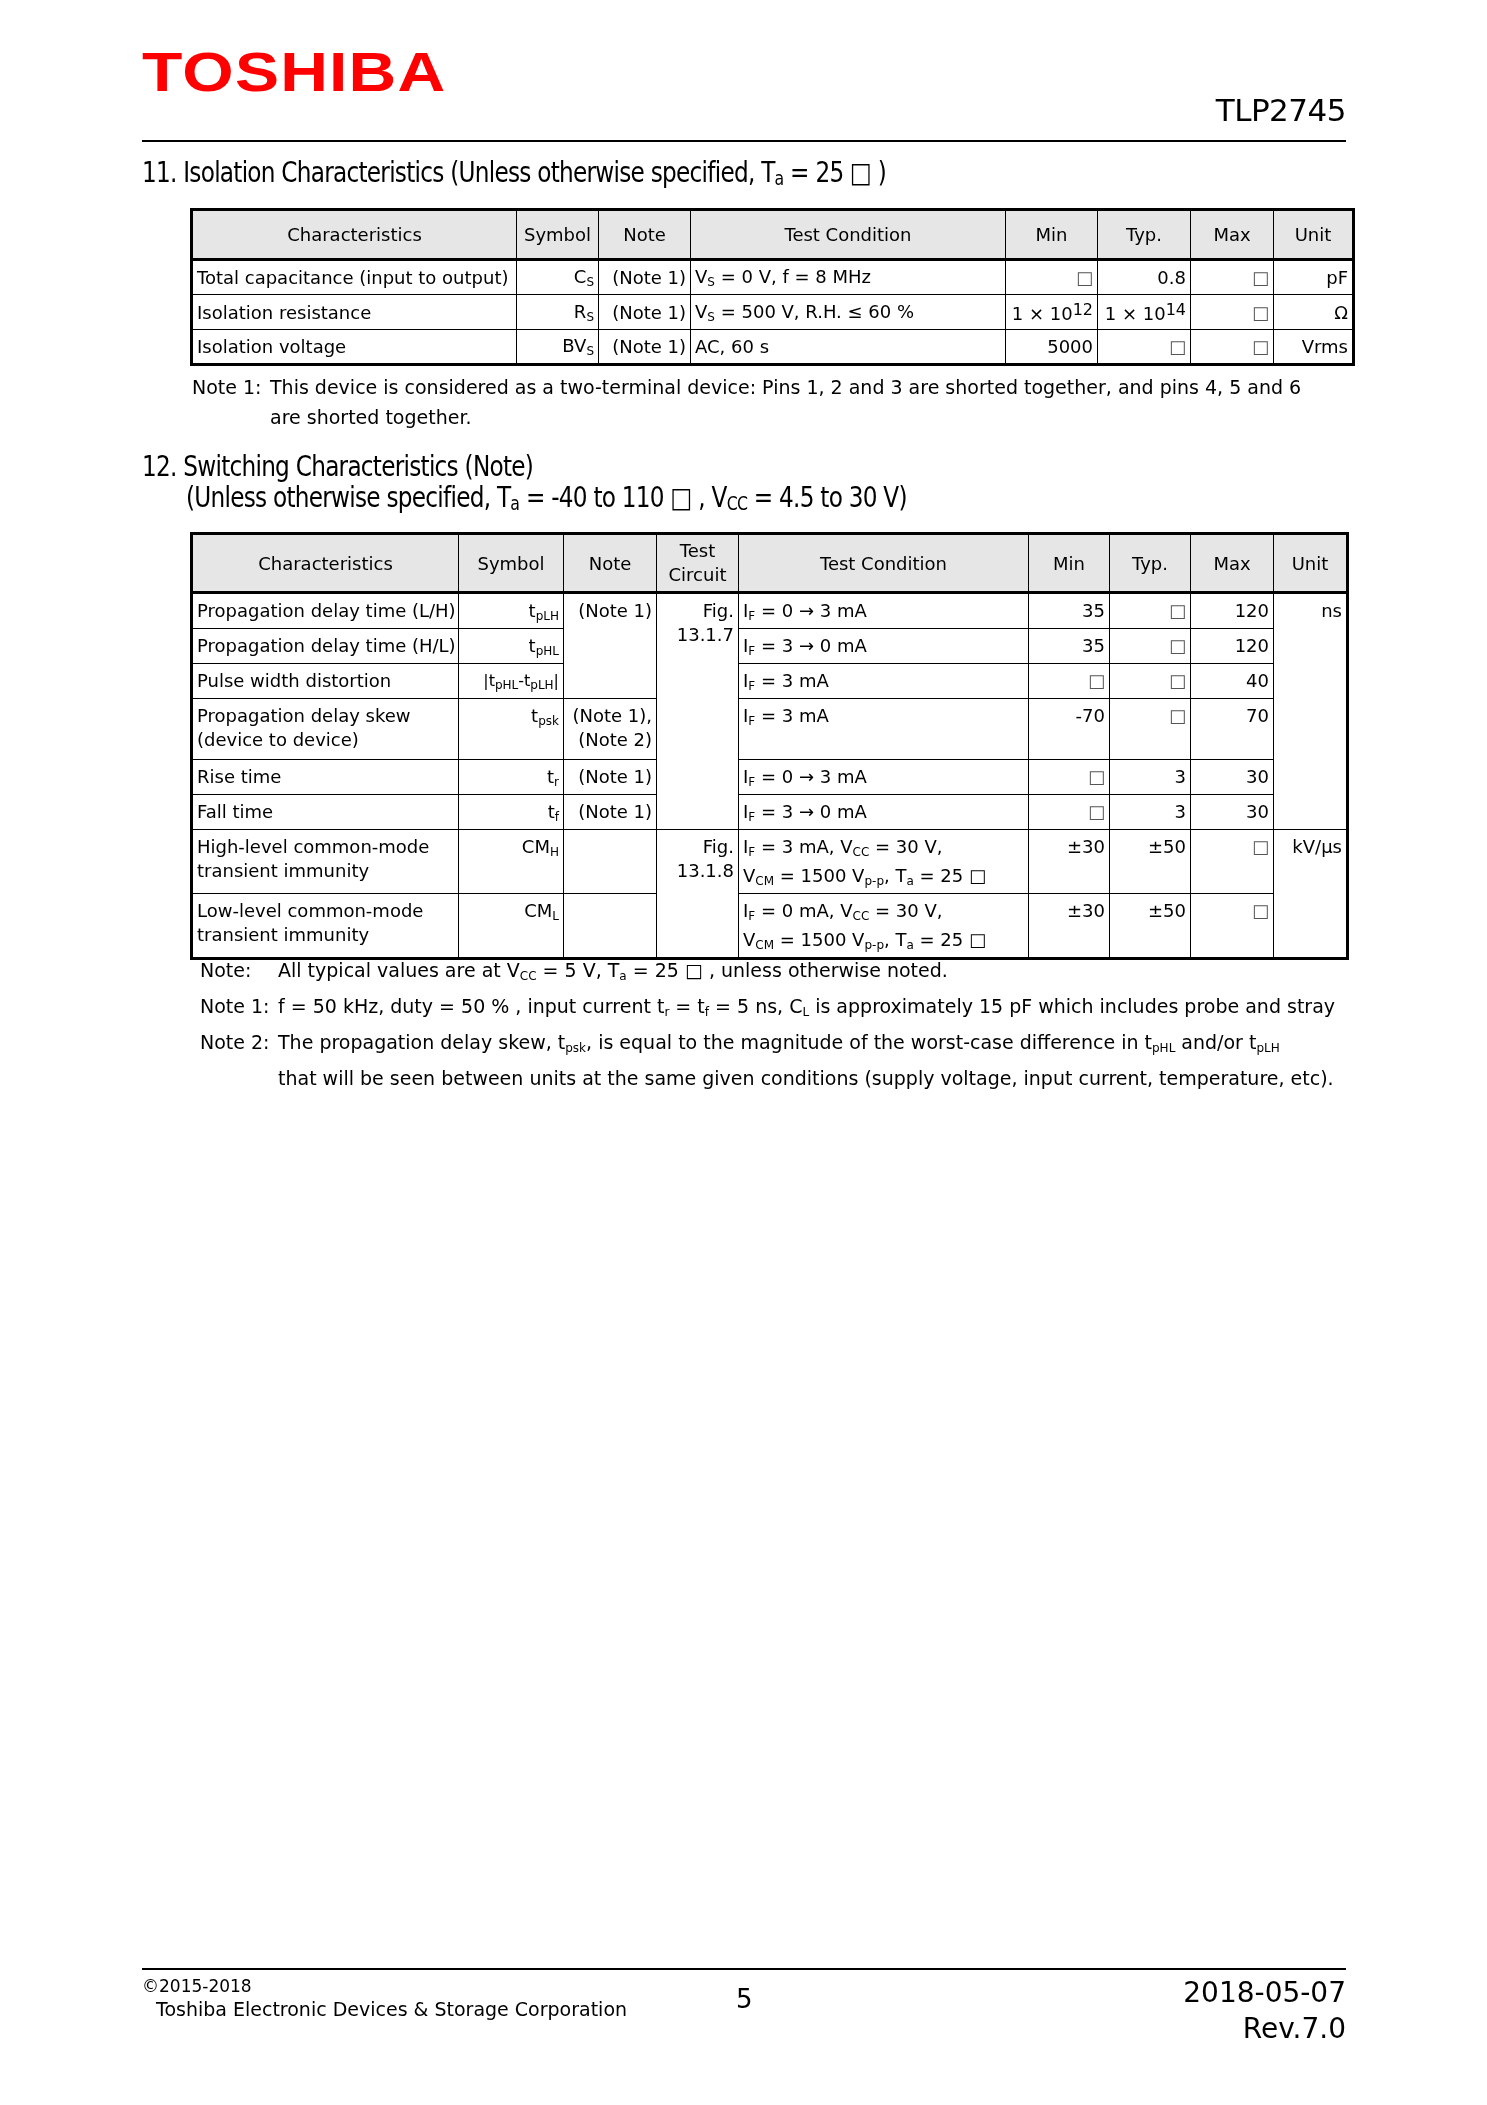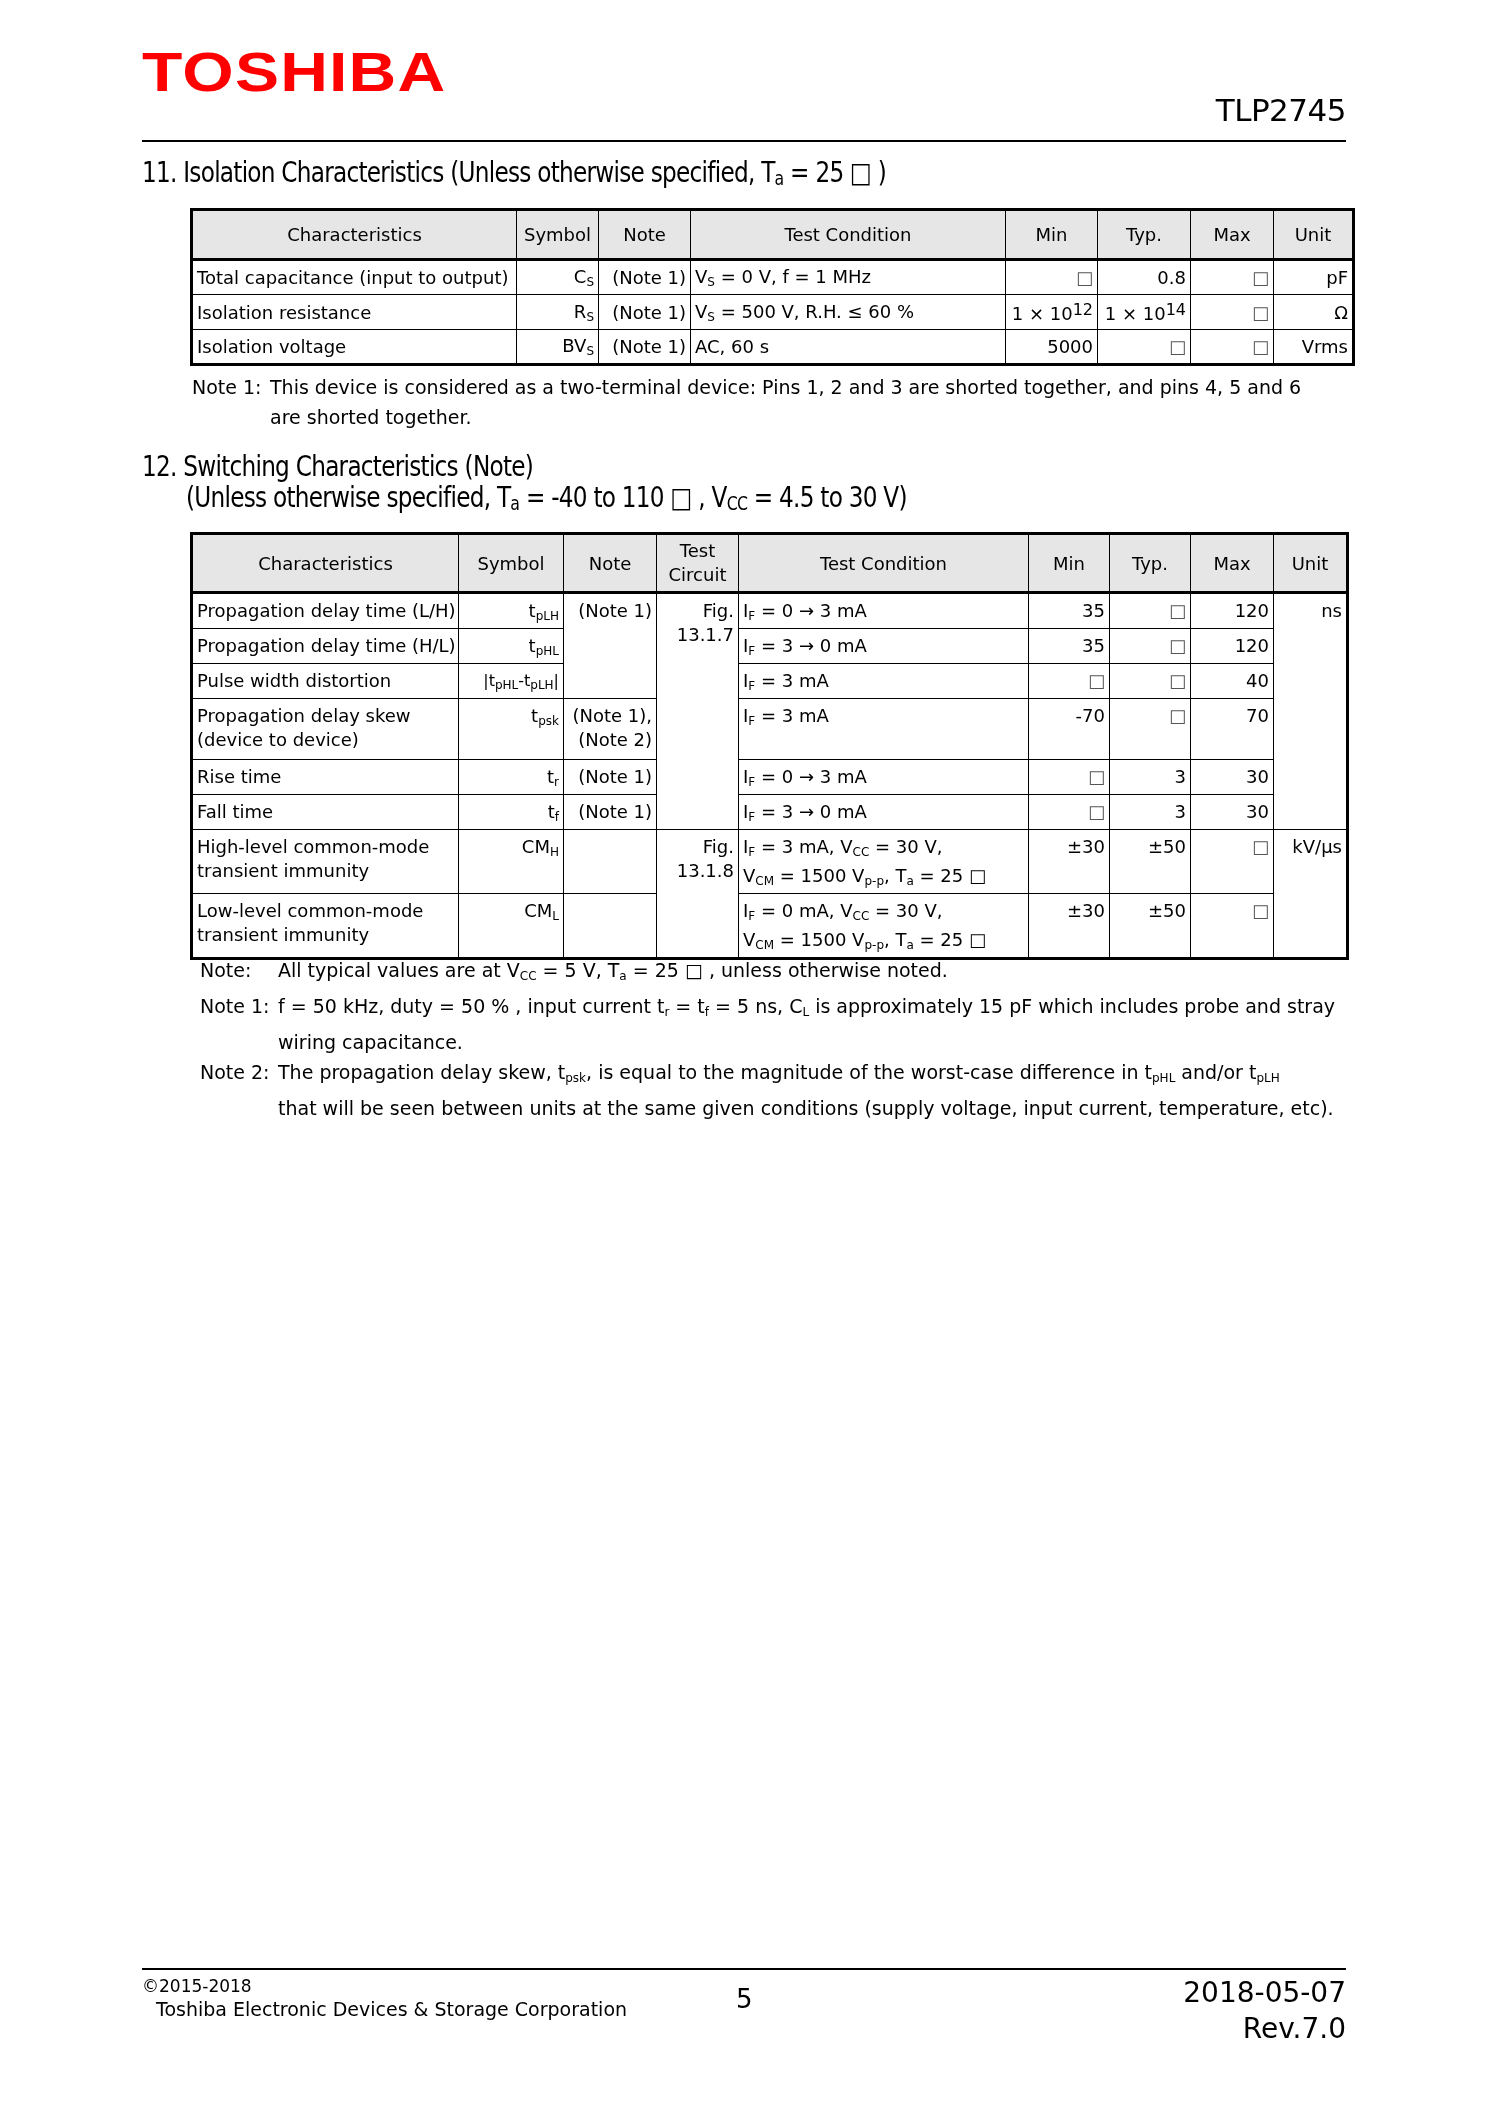--- a/index.html
+++ b/index.html
@@ -52,21 +52,21 @@
       <th>Typ.</th>
       <th>Max</th>
       <th>Unit</th>
     </tr>
   </thead>
   <tbody>
     <tr style="height:35px;">
       <td style="vertical-align:middle">Total capacitance (input to output)</td>
       <td class="c" style="vertical-align:middle"><span>C</span><span class="sub">S</span></td>
       <td class="c" style="vertical-align:middle">(Note 1)</td>
-      <td style="vertical-align:middle"><span>V</span><span class="sub">S</span><span> = 0 V, f = 1 MHz</span></td>
+      <td style="vertical-align:middle"><span>V</span><span class="sub">S</span><span> = 0 V, f = 8 MHz</span></td>
       <td class="c" style="vertical-align:middle;color:#555">□</td>
       <td class="c" style="vertical-align:middle">0.8</td>
       <td class="c" style="vertical-align:middle;color:#555">□</td>
       <td class="c" style="vertical-align:middle">pF</td>
     </tr>
     <tr style="height:35px;">
       <td style="vertical-align:middle">Isolation resistance</td>
       <td class="c" style="vertical-align:middle"><span>R</span><span class="sub">S</span></td>
       <td class="c" style="vertical-align:middle">(Note 1)</td>
       <td style="vertical-align:middle"><span>V</span><span class="sub">S</span><span> = 500 V, R.H. ≤ 60 %</span></td>
@@ -203,21 +203,20 @@
       <td class="c" style="padding-top:5px">±30</td>
       <td class="c" style="padding-top:5px">±50</td>
       <td class="c" style="padding-top:5px;color:#555">□</td>
     </tr>
   </tbody>
 </table>
 
 <div class="abs note" style="left:200px;top:955px;">
   <div><span class="lbl">Note:</span><span>All typical values are at V</span><span class="sub">CC</span><span> = 5 V, T</span><span class="sub">a</span><span> = 25 □ , unless otherwise noted.</span></div>
   <div><span class="lbl">Note 1:</span><span>f = 50 kHz, duty = 50 % , input current t</span><span class="sub">r</span><span> = t</span><span class="sub">f</span><span> = 5 ns, C</span><span class="sub">L</span><span> is approximately 15 pF which includes probe and stray</span></div>
-  <div><span class="lbl"></span><span>wiring capacitance.</span></div>
   <div><span class="lbl">Note 2:</span><span>The propagation delay skew, t</span><span class="sub">psk</span><span>, is equal to the magnitude of the worst-case difference in t</span><span class="sub">pHL</span><span> and/or t</span><span class="sub">pLH</span></div>
   <div><span class="lbl"></span><span>that will be seen between units at the same given conditions (supply voltage, input current, temperature, etc).</span></div>
 </div>
 
 <div class="abs footer-rule"></div>
 <div class="abs foot" style="left:142px;top:1976px;font-size:17px;">©2015-2018</div>
 <div class="abs foot" style="left:156px;top:1998px;font-size:19px;">Toshiba Electronic Devices &amp; Storage Corporation</div>
 <div class="abs foot" style="left:736px;top:1984px;font-size:26px;">5</div>
 <div class="abs foot" style="right:141px;top:1976px;font-size:28px;">2018-05-07</div>
 <div class="abs foot" style="right:141px;top:2012px;font-size:28px;">Rev.7.0</div>

